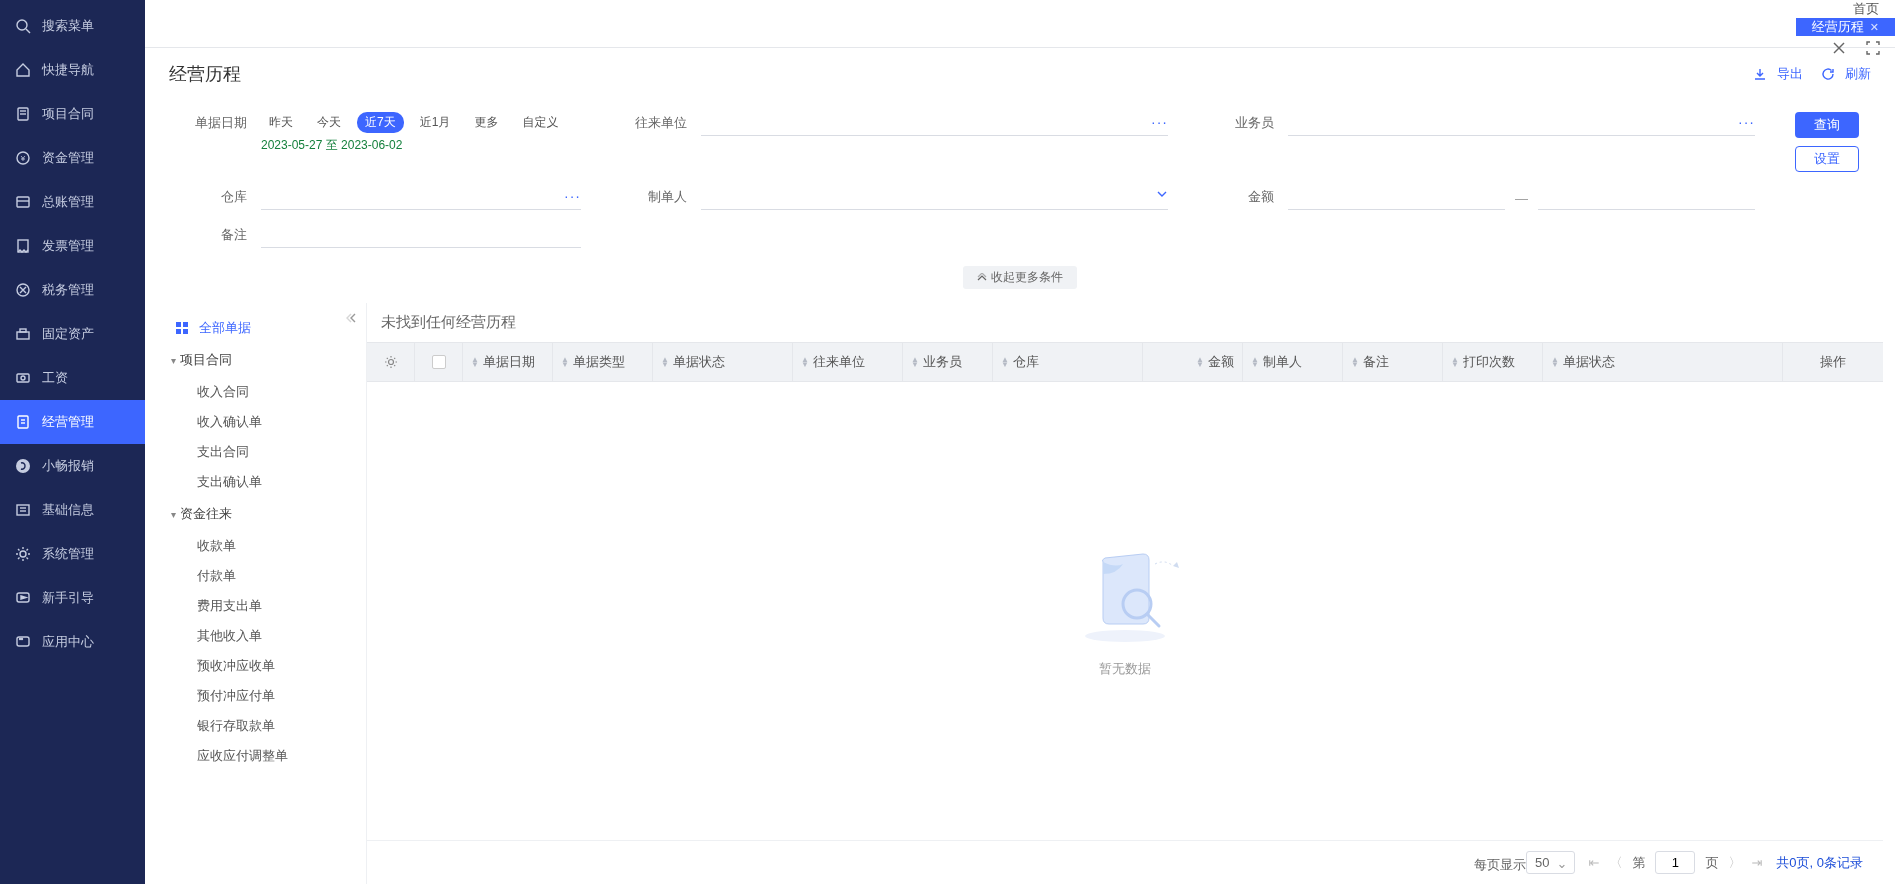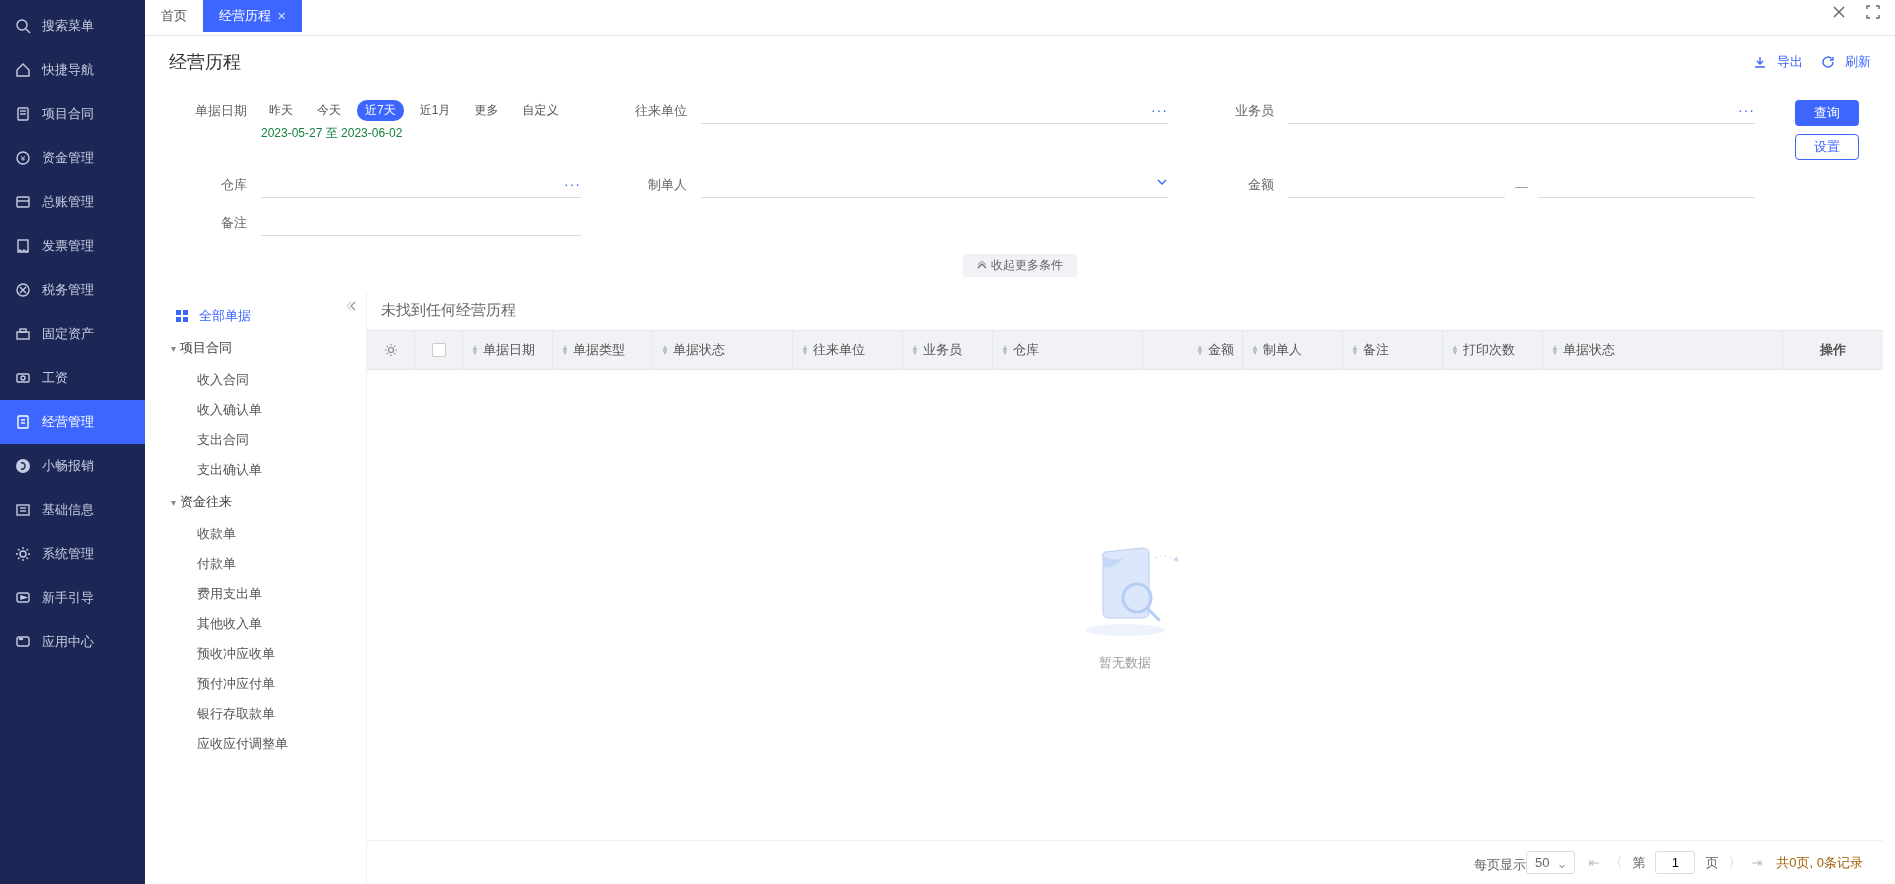--- a/index.html
+++ b/index.html
@@ -10,21 +10,21 @@
 .sidebar { width: 145px; background: #1c2755; color: #c5cce0; flex-shrink: 0; padding-top: 4px; overflow-y: auto; }
 .sidebar-item { display: flex; align-items: center; height: 44px; padding: 0 14px; cursor: pointer; gap: 10px; }
 .sidebar-item.active { background: #3d66ff; color: #fff; }
 .sidebar-icon { width: 18px; height: 18px; display: inline-flex; align-items: center; justify-content: center; }
 .sidebar-label { font-size: 13px; }
 
 
 .main { flex: 1; display: flex; flex-direction: column; min-width: 0; }
 
 
-.tabs-bar { display: flex; align-items: flex-start; height: 36px; border-bottom: 1px solid #e5e7eb; position: relative; }
+.tabs-bar { display: flex; align-items: flex-end; height: 48px; border-bottom: 1px solid #e5e7eb; position: relative; flex-direction: column; }
 .tab { padding: 0 16px; height: 32px; display: flex; align-items: center; gap: 6px; font-size: 13px; color: #555; cursor: pointer; }
 .tab.active { background: #3d66ff; color: #fff; }
 .tab-close { font-size: 11px; opacity: 0.8; }
 .tabs-right { margin-left: auto; display: flex; align-items: center; gap: 10px; padding-right: 10px; }
 .icon-btn { width: 24px; height: 24px; display: inline-flex; align-items: center; justify-content: center; cursor: pointer; color: #666; }
 
 
 .page-header { display: flex; align-items: center; justify-content: space-between; padding: 14px 24px; }
 .page-title { font-size: 18px; font-weight: 500; color: #333; }
 .page-actions { display: flex; gap: 18px; }
@@ -63,37 +63,37 @@
 .cat-all { display: flex; align-items: center; gap: 10px; padding: 6px 18px; color: #3d66ff; font-size: 13px; cursor: pointer; }
 .cat-group-title { display: flex; align-items: center; gap: 4px; padding: 8px 14px; font-size: 13px; color: #444; cursor: pointer; }
 .cat-leaf { padding: 6px 14px 6px 40px; font-size: 13px; color: #555; cursor: pointer; }
 .chev { font-size: 10px; color: #888; }
 
 
 .data-area { flex: 1; display: flex; flex-direction: column; min-width: 0; background: #fff; }
 .status-line { padding: 10px 14px; font-size: 15px; color: #666; }
 .table-head { display: flex; background: #f0f2f5; height: 40px; align-items: center; font-size: 13px; color: #555; border-top: 1px solid #e5e7eb; border-bottom: 1px solid #e5e7eb; }
 .th { display: flex; align-items: center; justify-content: center; gap: 4px; border-right: 1px solid #e5e7eb; height: 100%; padding: 0 8px; position: relative; }
-.th:last-child { border-right: none; font-weight: bold; }
+.th:last-child { border-right: none; }
 .th.left { justify-content: flex-start; }
 .th.right { justify-content: flex-end; }
 .sort-icon { display: inline-flex; flex-direction: column; line-height: 5px; font-size: 8px; color: #b5bac5; }
 .gear-th { width: 48px; flex-shrink: 0; }
 .chk-th { width: 48px; flex-shrink: 0; }
 .checkbox { width: 14px; height: 14px; border: 1px solid #ccc; border-radius: 2px; display: inline-block; background: #fff; }
 
 .empty-state { flex: 1; display: flex; flex-direction: column; align-items: center; justify-content: center; color: #999; gap: 16px; }
 .empty-illust { width: 120px; height: 100px; position: relative; }
 
 .pagination { display: flex; align-items: center; justify-content: flex-end; gap: 14px; padding: 10px 20px; border-top: 1px solid #eef0f3; font-size: 13px; color: #666; }
 .page-size { display: flex; align-items: flex-end; }
 .page-select { border: 1px solid #d9dce3; border-radius: 3px; padding: 3px 24px 3px 8px; font-size: 13px; position: relative; cursor: pointer; }
 .page-nav { display: flex; align-items: center; gap: 10px; color: #bbb; }
 .page-input { width: 40px; border: 1px solid #d9dce3; border-radius: 3px; padding: 3px 6px; text-align: center; font-size: 13px; }
-.page-info { color: #a16207; }
+.page-info { color: #1d4ed8; }
 
 svg { display: block; }
 </style>
 </head>
 <body>
 
 <div class="app">
 
   <nav class="sidebar">
     <div class="sidebar-item">

